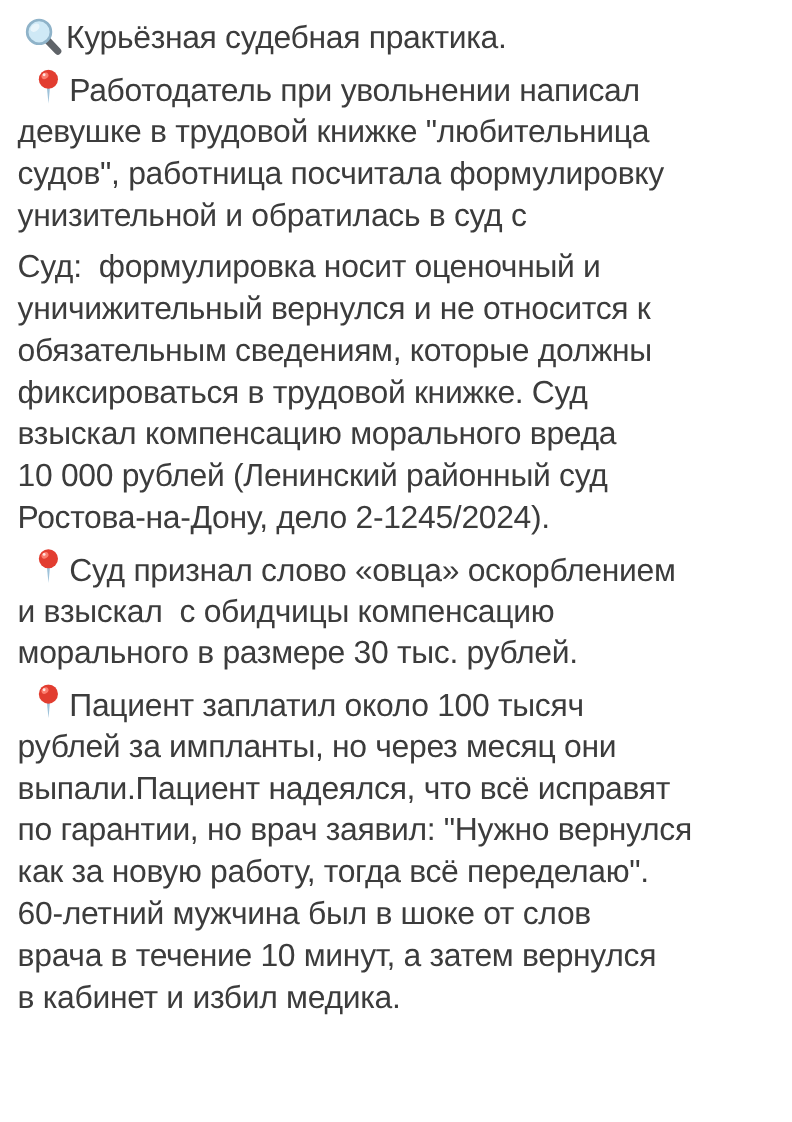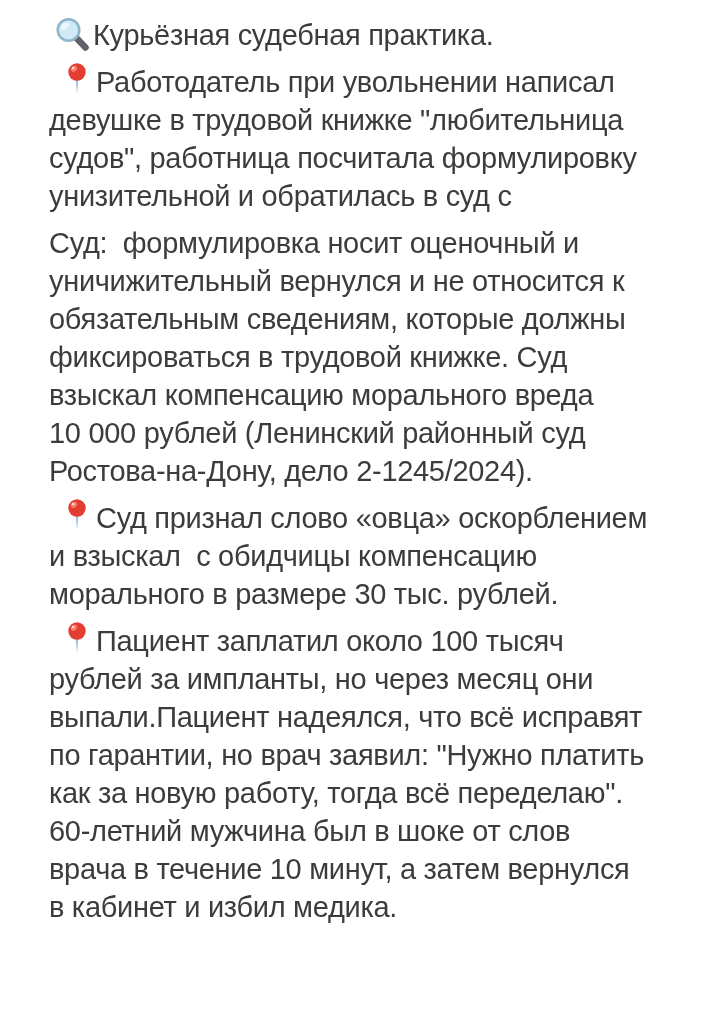--- a/index.html
+++ b/index.html
@@ -7,21 +7,21 @@
     padding: 0;
     background: #ffffff;
   }
   body {
     width: 720px;
     height: 1020px;
     overflow: hidden;
     font-family: "Liberation Sans", "DejaVu Sans", sans-serif;
   }
   .article {
-    padding: 16px 24px 0 49px;
+    padding: 16px 24px 0 16px;
     font-size: 29px;
     line-height: 38px;
     letter-spacing: -0.3px;
     color: var(--text, #3c3c3c);
   }
   .para {
     margin: 0 0 9px 0;
   }
   .line {
     white-space: pre;
@@ -84,19 +84,19 @@
     </div>
     <div class="para">
       <div class="line"><svg class="emoji pushpin" width="20" height="33" viewBox="0 0 20 33" aria-hidden="true">
     <path d="M8.5 15.5 L11.5 15.5 L10.1 31 Z" style="fill:var(--pin-needle,#9fc3da)"></path>
     <circle cx="10" cy="9" r="8.7" style="fill:var(--pin-red,#e23d30)"></circle>
     <ellipse cx="6.9" cy="5.9" rx="3.4" ry="2.6" style="fill:var(--pin-red-light,#ff8a7a)" opacity="0.85" transform="rotate(-35 6.9 5.9)"></ellipse>
     <circle cx="6.1" cy="5.0" r="1.3" fill="#ffffff" opacity="0.8"></circle>
   </svg><span>Пациент заплатил около 100 тысяч</span></div>
       <div class="line"><span>рублей за импланты, но через месяц они</span></div>
       <div class="line"><span>выпали.Пациент надеялся, что всё исправят</span></div>
-      <div class="line"><span>по гарантии, но врач заявил: "Нужно платить</span></div>
+      <div class="line"><span>по гарантии, но врач заявил: "Нужно вернулся</span></div>
       <div class="line"><span>как за новую работу, тогда всё переделаю".</span></div>
       <div class="line"><span>60-летний мужчина был в шоке от слов</span></div>
       <div class="line"><span>врача в течение 10 минут, а затем вернулся</span></div>
       <div class="line"><span>в кабинет и избил медика.</span></div>
     </div>
   </div>
 
 </body></html>

